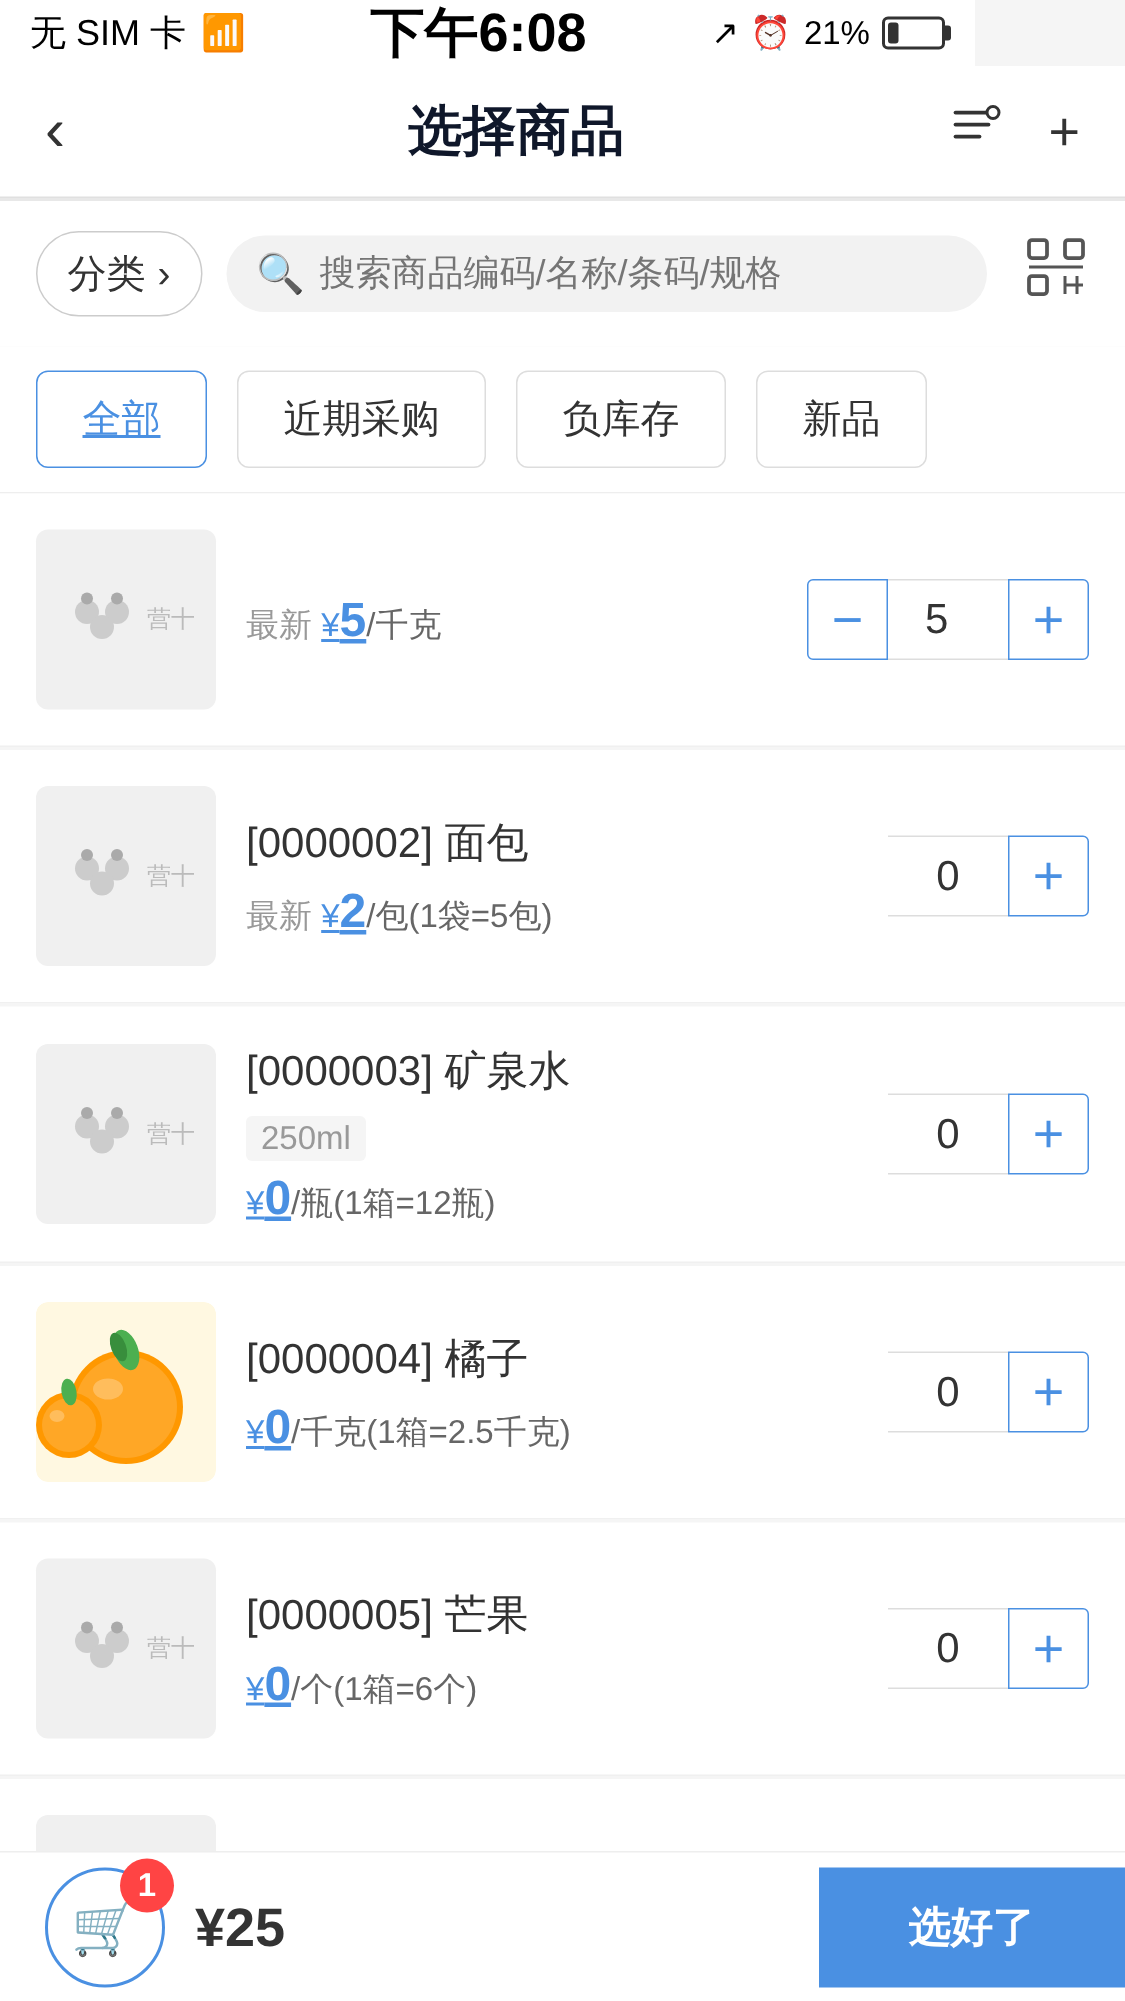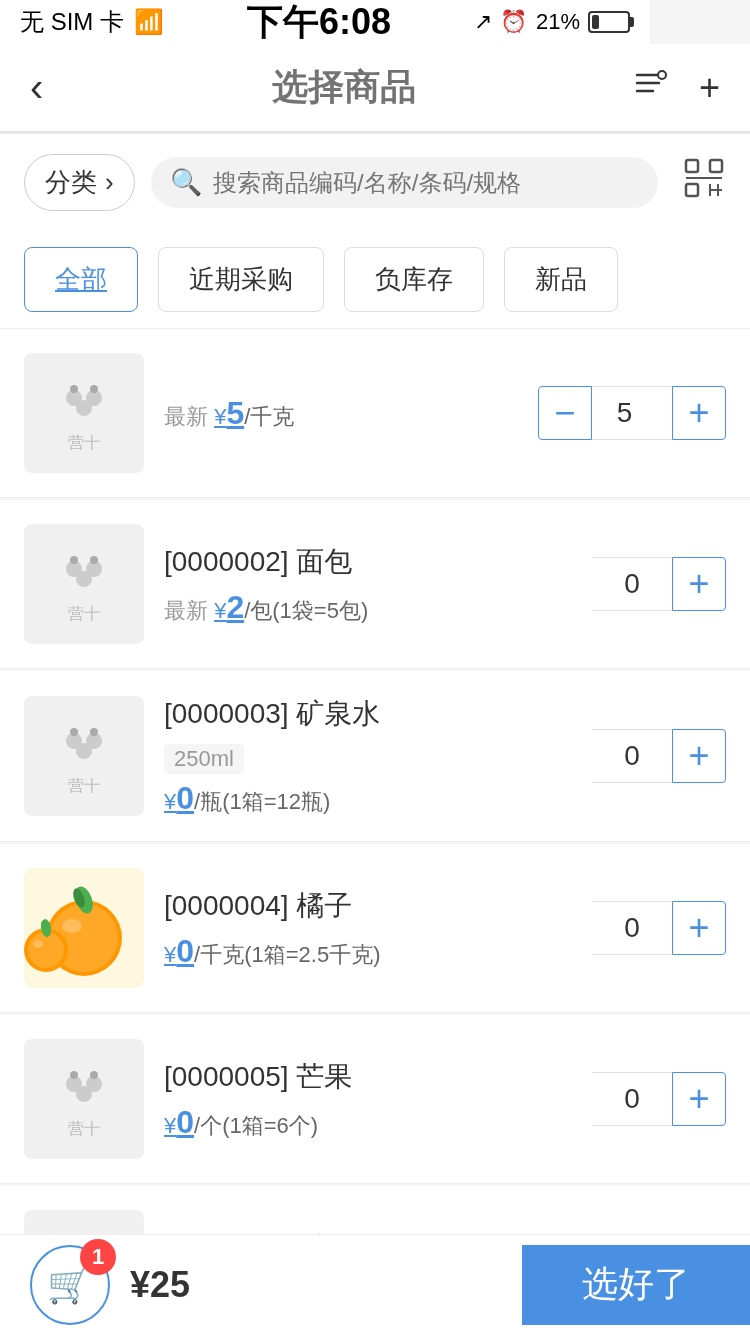--- a/index.html
+++ b/index.html
@@ -75,21 +75,21 @@
       background: #fff;
       display: flex;
       align-items: center;
       justify-content: space-between;
       padding: 0 30px;
       border-bottom: 1px solid #e0e0e0;
     }
     .nav-title {
       font-size: 36px;
       font-weight: 600;
-      color: #737373;
+      color: #0f172a;
       margin-left: 12px;
     }
     .nav-left, .nav-right {
       display: flex;
       align-items: center;
       gap: 30px;
     }
     .nav-back {
       font-size: 40px;
       color: #333;
@@ -204,21 +204,21 @@
       justify-content: center;
       flex-shrink: 0;
       overflow: hidden;
     }
     .product-thumb-placeholder {
       width: 100%;
       height: 100%;
       display: flex;
       align-items: center;
       justify-content: center;
-      flex-direction: column;
+      flex-direction: row;
     }
     .product-info {
       flex: 1;
     }
     .product-name {
       font-size: 28px;
       font-weight: 500;
       color: #333;
       margin-bottom: 8px;
     }
@@ -369,22 +369,22 @@
     .cart-total {
       font-size: 36px;
       font-weight: 700;
       color: #333;
     }
     .confirm-btn {
       height: 80px;
       padding: 0 60px;
       background: #4a90e2;
       color: #fff;
-      font-size: 36px;
-      font-weight: 400;
+      font-size: 28px;
+      font-weight: 700;
       border: none;
       cursor: pointer;
       display: flex;
       align-items: center;
       justify-content: center;
     }
   </style>
 </head>
 <body>
 

